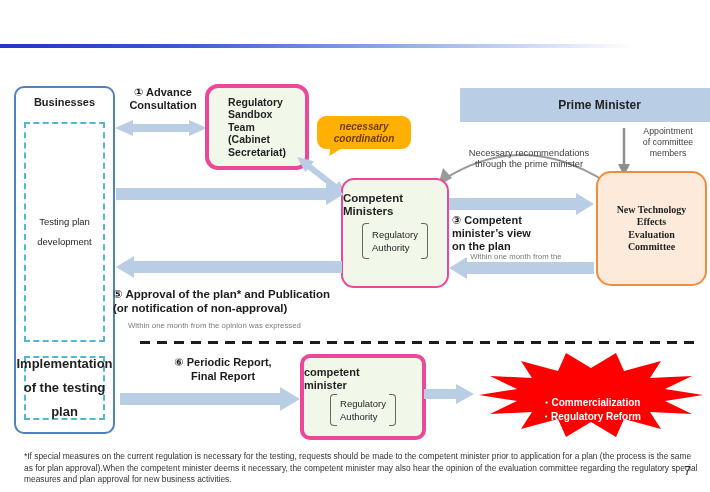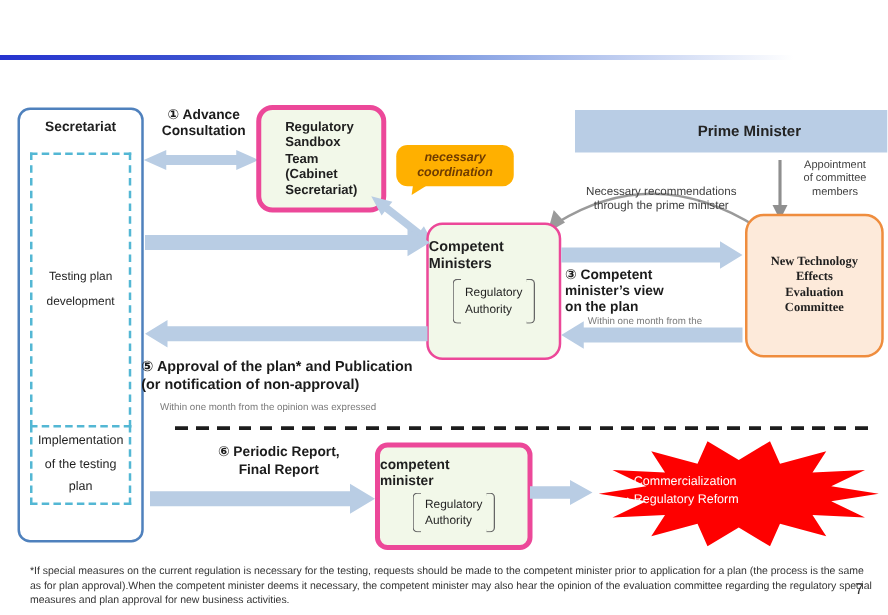--- a/index.html
+++ b/index.html
@@ -8,21 +8,21 @@
   .abs{position:absolute;}
   .ml{white-space:pre-line;}
   .page-title{left:30px;top:8px;font-size:15.5px;font-weight:bold;color:#16305f;letter-spacing:.2px;}
   .title-rule{left:0;top:44px;width:690px;height:4px;
     background:linear-gradient(90deg,#2633cf 0%,#3d55d0 25%,#8aa4e4 55%,rgba(255,255,255,0) 92%);}
   
   .biz-box{left:14px;top:86px;width:97px;height:344px;border:2px solid #4f81bd;border-radius:10px;background:#fff;}
   .biz-label{left:0;top:8px;width:97px;text-align:center;font-size:11px;font-weight:bold;}
   .dash-box{border:2px dashed #53b7d4;background:#fff;display:flex;align-items:center;justify-content:center;text-align:center;}
   .dash1{left:8px;top:34px;width:77px;height:216px;font-size:9.5px;line-height:2.1;}
-  .dash2{left:8px;top:252px;width:77px;height:60px;font-size:10px;line-height:1.85;}
+  .dash2{left:8px;top:268px;width:77px;height:60px;font-size:13px;line-height:1.85;font-weight:bold;}
   .green-box{background:#f2f8e9;border:4px solid #ec4899;border-radius:13px;text-align:left;}
   .sandbox-team{left:205px;top:84px;width:96px;height:78px;font-size:10.5px;font-weight:bold;line-height:1.2;
     display:flex;align-items:center;justify-content:center;}
   .pm-box{left:460px;top:88px;width:239px;height:34px;background:#b9cde5;display:flex;align-items:center;justify-content:center;
     font-size:12px;font-weight:bold;color:#232323;padding-left:20px;}
   .cm-box{left:341px;top:178px;width:104px;height:106px;border-width:2.5px;}
   .nt-box{left:596px;top:171px;width:107px;height:111px;background:#fdeada;border:2.5px solid #ef8d3e;border-radius:15px;
     display:flex;align-items:center;justify-content:center;text-align:center;font-size:10px;font-weight:bold;line-height:1.25;font-family:Liberation Serif, serif;}
   .cm2-box{left:300px;top:354px;width:118px;height:78px;border-radius:10px;}
   .box-title{font-size:11.5px;font-weight:bold;line-height:1.15;margin-top:12px;}
@@ -43,34 +43,34 @@
   .s3{left:452px;top:214px;font-size:11px;line-height:1.2;}
   .s3n{left:450px;top:252px;width:132px;font-size:7.8px;color:#7a7a7a;text-align:center;line-height:1.25;}
   .s4{left:452px;top:282px;font-size:11px;line-height:1.2;}
   .s5{left:113px;top:287px;font-size:11.5px;line-height:1.25;}
   .s5n{left:128px;top:321px;font-size:7.8px;color:#7a7a7a;}
   .s6{left:143px;top:356px;width:160px;text-align:center;font-size:11px;line-height:1.25;}
   .reco{left:448px;top:148px;width:162px;text-align:center;font-size:9.3px;color:#404040;line-height:1.2;}
   .appt{left:630px;top:126px;width:76px;text-align:center;font-size:8.8px;color:#3f3f3f;line-height:1.25;}
   .dash-line{left:140px;top:341px;width:558px;height:3px;
     background:repeating-linear-gradient(90deg,#1c1c1c 0 10px,transparent 10px 17px);}
-  .outcome{left:497px;top:379px;width:188px;text-align:left;font-size:10px;font-weight:normal;color:#fff;line-height:1.35;}
+  .outcome{left:497px;top:396px;width:188px;text-align:center;font-size:10px;font-weight:bold;color:#fff;line-height:1.35;}
   .footnote{left:24px;top:451px;width:676px;font-size:8.4px;color:#333;line-height:1.38;}
   .pageno{left:684px;top:464px;font-size:12.5px;color:#333;}
   svg{display:block;overflow:visible;}
 </style>
 </head>
 <body>
 
 <div class="stage">
 
   <div class="abs title-rule"></div>
 
   <div class="abs biz-box">
-    <div class="abs biz-label">Secretariat</div>
+    <div class="abs biz-label">Businesses</div>
     <div class="abs dash-box dash1 ml">Testing plan
 development</div>
     <div class="abs dash-box dash2 ml">Implementation
 of the testing
 plan</div>
   </div>
 
   <div class="abs step s1 ml">① Advance
 Consultation</div>
   <svg class="abs" style="left:115px;top:117px" width="92" height="22">

